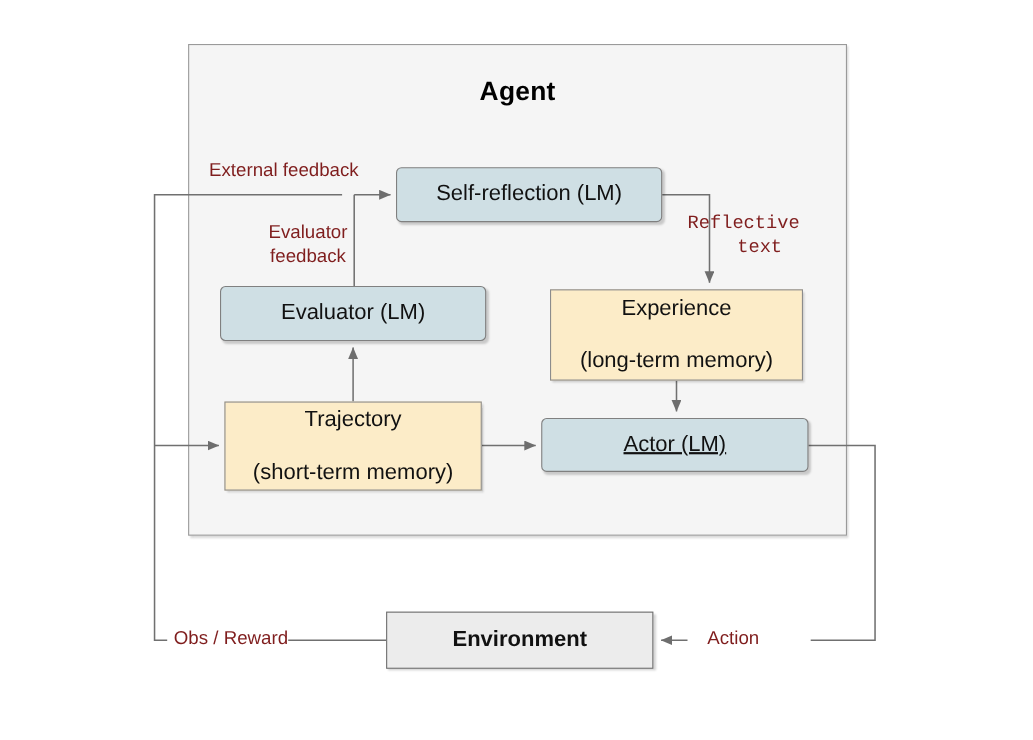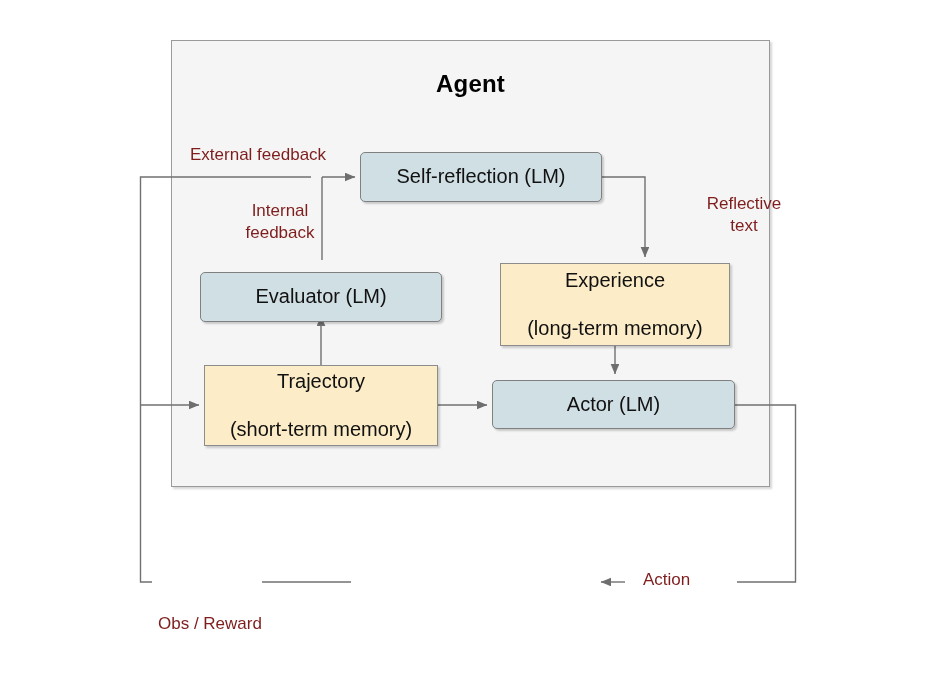--- a/index.html
+++ b/index.html
@@ -86,39 +86,39 @@
   .node.gray {
     background: #ececec;
     border: 1.6px solid #6e6e6e;
     border-radius: 0px;
     font-weight: bold;
   }
   .node .line2 { display: block; }
 
   
   #node-selfreflection { left: 360px; top: 152px; width: 242px; height: 50px; }
-  #node-evaluator      { left: 200px; top: 272px; width: 242px; height: 50px; }
+  #node-evaluator      { left: 200px; top: 260px; width: 242px; height: 50px; }
   #node-experience     { left: 500px; top: 263px; width: 230px; height: 83px; flex-direction: column; }
   #node-trajectory     { left: 204px; top: 365px; width: 234px; height: 81px; flex-direction: column; }
-  #node-actor          { left: 492px; top: 380px; width: 243px; height: 49px; }
+  #node-actor          { left: 492px; top: 380px; width: 243px; height: 49px; text-decoration: underline; }
   #node-environment    { left: 351px; top: 556px; width: 243px; height: 52px; }
 
   
   .edge-label {
     position: absolute;
     font-size: 17px;
     color: #7f1d1d;
     white-space: nowrap;
     line-height: 1.3;
   }
 
   #label-external  { left: 190px; top: 144px; }
   #label-internal  { left: 236px; top: 200px; width: 88px; text-align: center; }
-  #label-reflective{ left: 701px; top: 193px; width: 86px; text-align: center; }
-  #label-obs       { left: 158px; top: 569px; margin-top: 44px; }
+  #label-reflective{ left: 625px; top: 193px; width: 86px; text-align: right; font-family: Liberation Mono, monospace; }
+  #label-obs       { left: 158px; top: 569px; }
   #label-action    { left: 643px; top: 569px; }
 </style>
 </head>
 <body>
 
 <div id="canvas">
 
   <div class="agent-box"></div>
   <div class="agent-title">Agent</div>
 
@@ -167,25 +167,28 @@
 
   <div id="node-trajectory" class="node yellow">
     <span class="line1">Trajectory</span>
     <span class="line2">(short-term memory)</span>
   </div>
 
   <div id="node-actor" class="node blue">
     <span>Actor (LM)</span>
   </div>
 
+  <div id="node-environment" class="node gray">
+    <span>Environment</span>
+  </div>
 
   <div id="label-external" class="edge-label">External feedback</div>
 
   <div id="label-internal" class="edge-label">
-    <span>Internal</span><br>
+    <span>Evaluator</span><br>
     <span>feedback</span>
   </div>
 
   <div id="label-reflective" class="edge-label">
     <span>Reflective</span><br>
     <span>text</span>
   </div>
 
   <div id="label-obs" class="edge-label">Obs / Reward</div>
 

